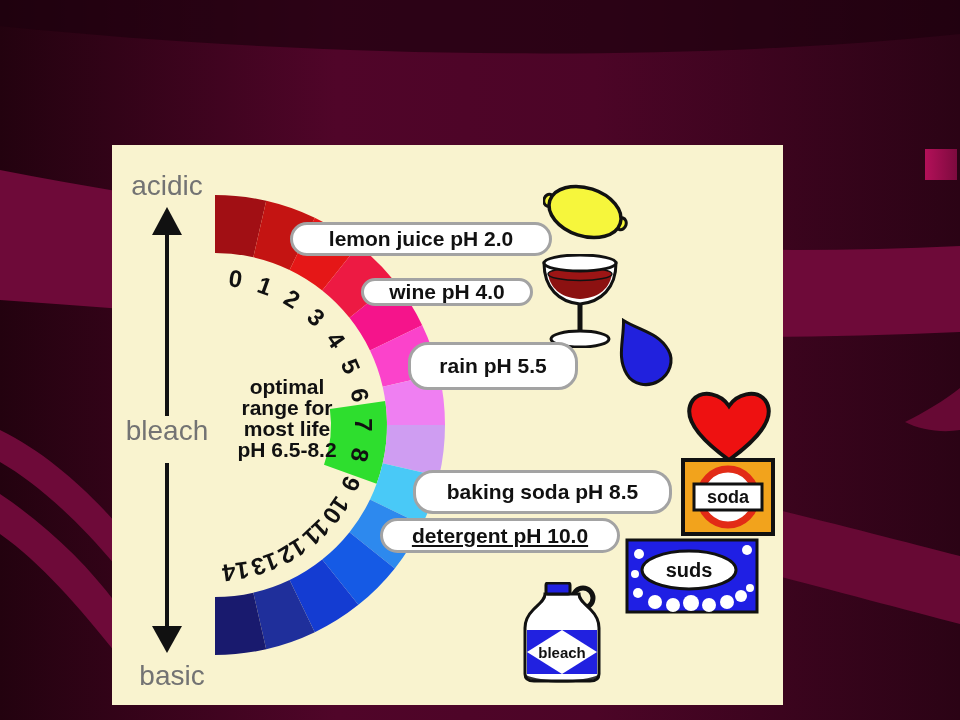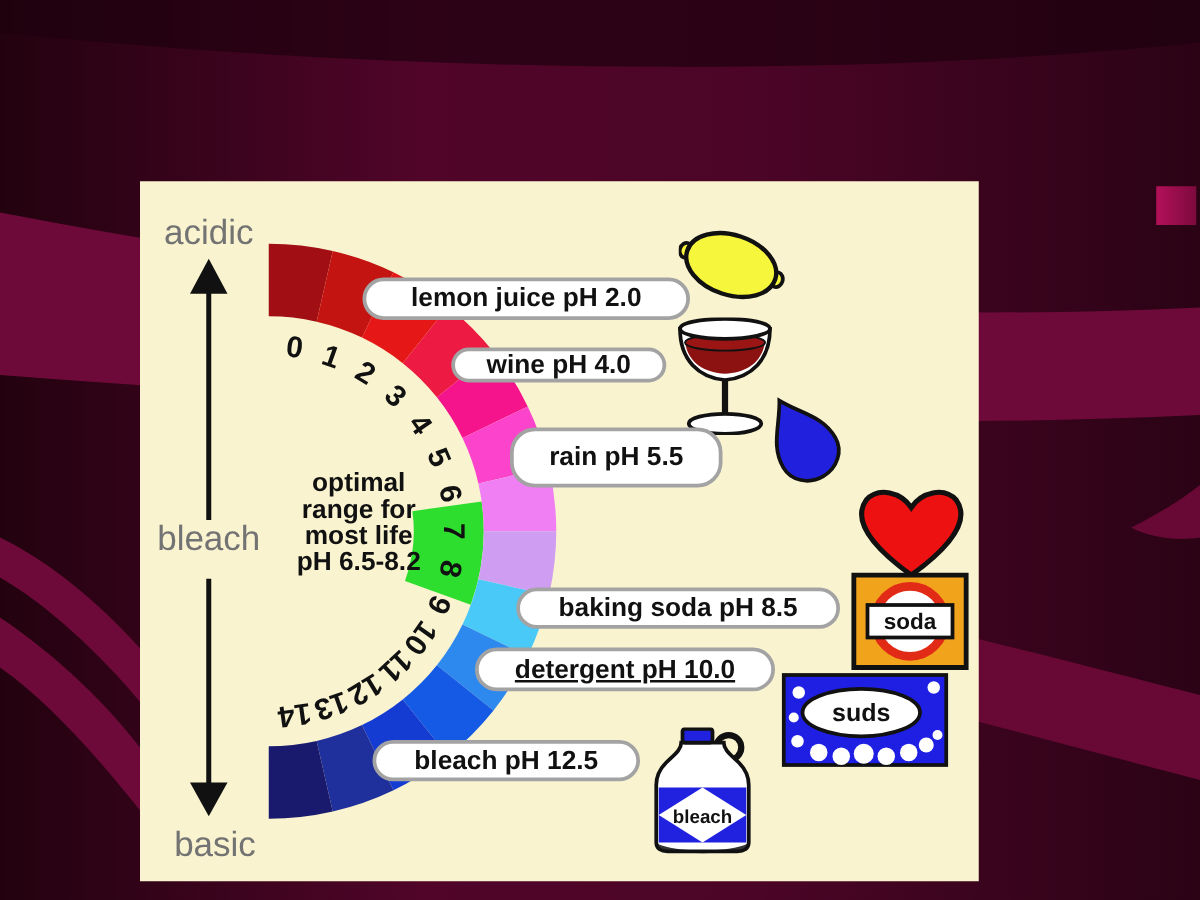--- a/index.html
+++ b/index.html
@@ -164,17 +164,16 @@
       <rect x="27" y="1" width="24" height="11" rx="2" fill="#2121e0" stroke="#111" stroke-width="3"></rect>
       <rect x="8" y="48" width="70" height="44" fill="#2121e0"></rect>
       <polygon points="43,48 78,70 43,92 8,70" fill="#fff"></polygon>
       <text class="icon-label" x="43" y="76" font-size="15" text-anchor="middle">bleach</text>
       <path d="M7 93 C20 100 66 100 79 93 L79 96 C66 102 20 102 7 96 Z" fill="#111" opacity="0.85"></path>
     </svg>
 
     <div class="pill" style="left:178px;top:77px;width:262px;height:34px;">lemon juice pH 2.0</div>
     <div class="pill" style="left:249px;top:133px;width:172px;height:28px;">wine pH 4.0</div>
     <div class="pill" style="left:296px;top:197px;width:170px;height:48px;">rain pH 5.5</div>
-    <div class="pill" style="left:301px;top:325px;width:259px;height:33px;">baking soda pH 8.5</div>
+    <div class="pill" style="left:301px;top:325px;width:259px;height:44px;">baking soda pH 8.5</div>
     <div class="pill" style="left:268px;top:373px;width:240px;height:35px;text-decoration:underline;">detergent pH 10.0</div>
-    <div class="pill" style="left:186px;top:447px;width:214px;height:33px;">bleach pH 12.5</div>
   </div>
 </div>
 
 </body></html>

